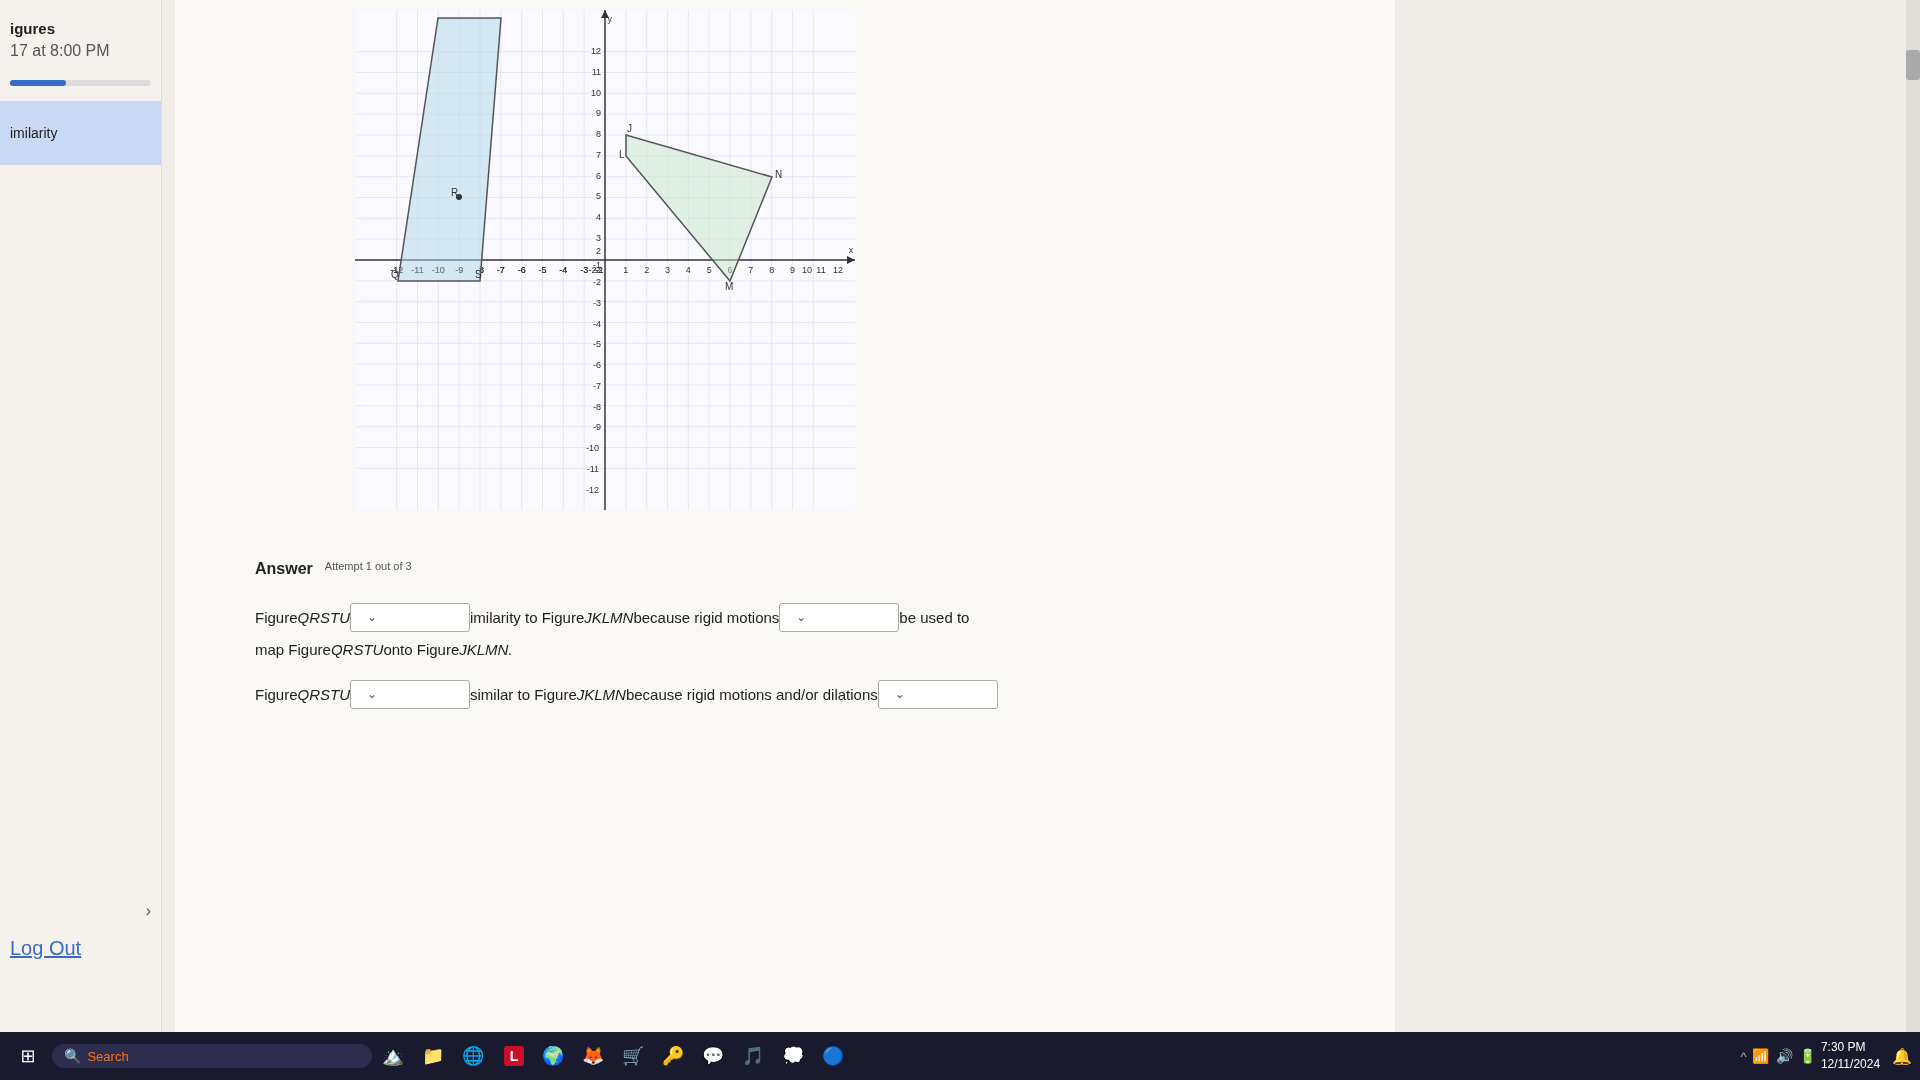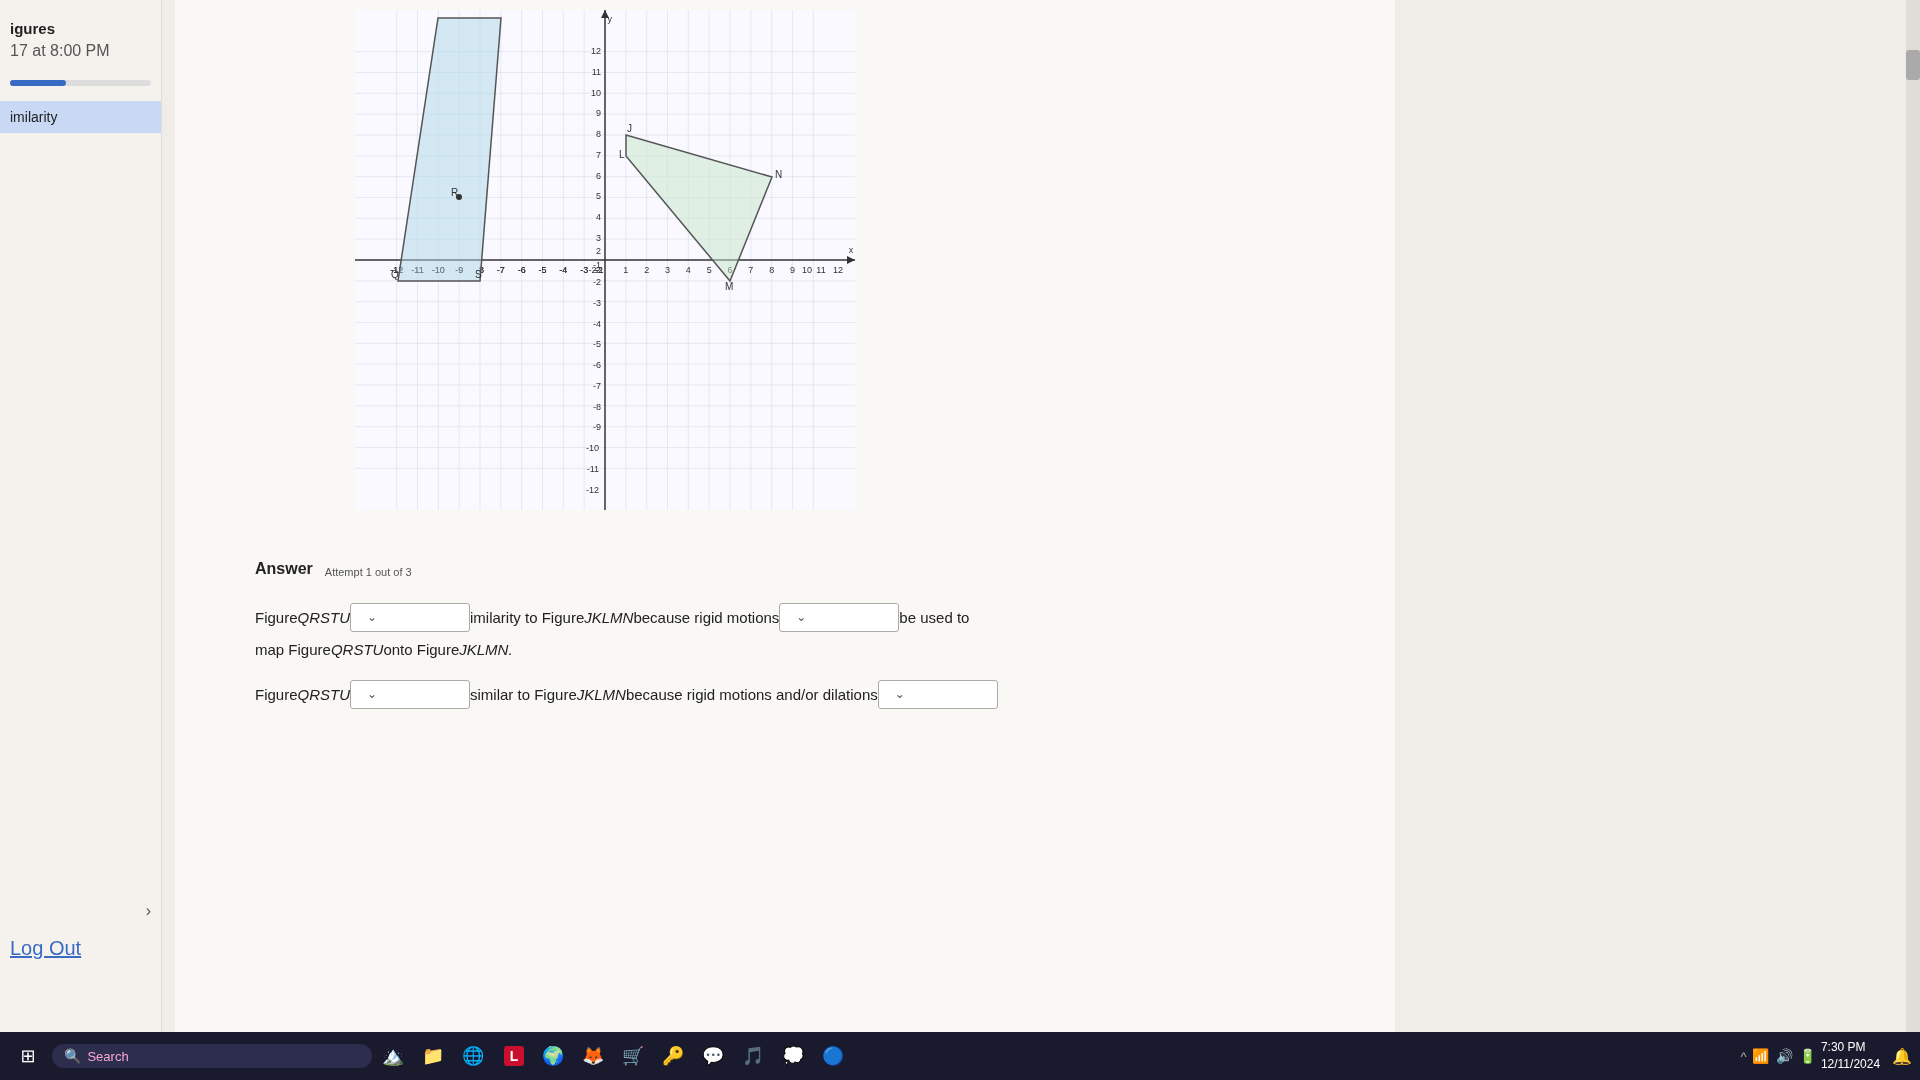--- a/index.html
+++ b/index.html
@@ -39,21 +39,21 @@
       border-radius: 3px;
     }
     .sidebar-progress-fill {
       height: 100%;
       width: 40%;
       background: #3a6bc4;
       border-radius: 3px;
     }
     .sidebar-item-active {
       background: #c8d8f5;
-      padding: 8px 10px;
+      padding: 24px 10px;
       font-size: 14px;
       color: #222;
       cursor: pointer;
     }
     .sidebar-logout {
       position: absolute;
       bottom: 120px;
       left: 10px;
       font-size: 20px;
       color: #3a6bc4;
@@ -93,21 +93,21 @@
       width: 500px;
       height: 500px;
     }
 
     
     .answer-section {
       padding: 30px 80px;
     }
     .answer-header {
       display: flex;
-      align-items: flex-end;
+      align-items: flex-start;
       gap: 12px;
       margin-bottom: 25px;
     }
     .answer-label {
       font-size: 16px;
       font-weight: bold;
       color: #222;
     }
     .attempt-text {
       font-size: 11px;
@@ -201,21 +201,21 @@
       display: flex;
       align-items: center;
       background: #2d2d4e;
       border-radius: 20px;
       padding: 4px 12px;
       gap: 6px;
       width: 320px;
       cursor: pointer;
     }
     .search-bar-text {
-      color: #f9a8d4;
+      color: #f97316;
       font-size: 13px;
     }
     .taskbar-icon {
       width: 36px;
       height: 36px;
       display: flex;
       align-items: center;
       justify-content: center;
       font-size: 18px;
       cursor: pointer;

